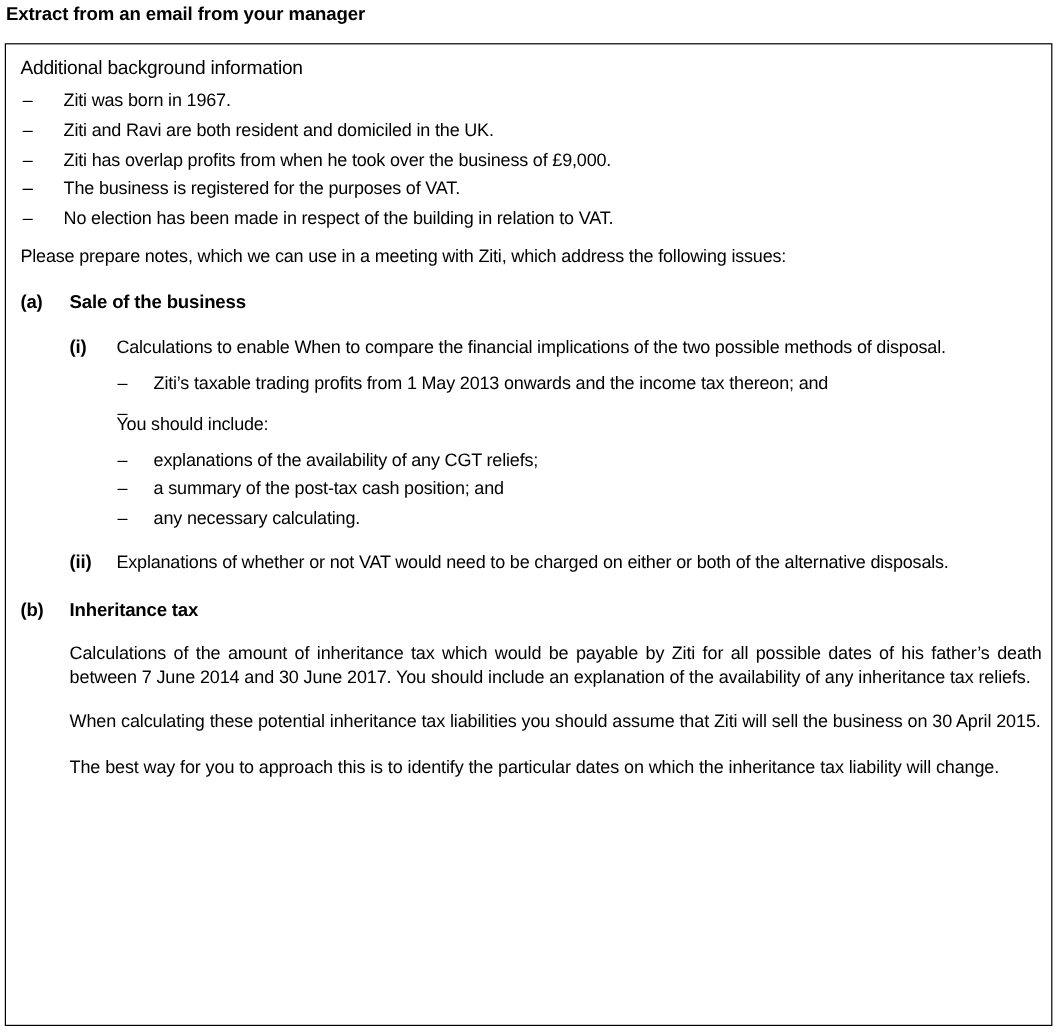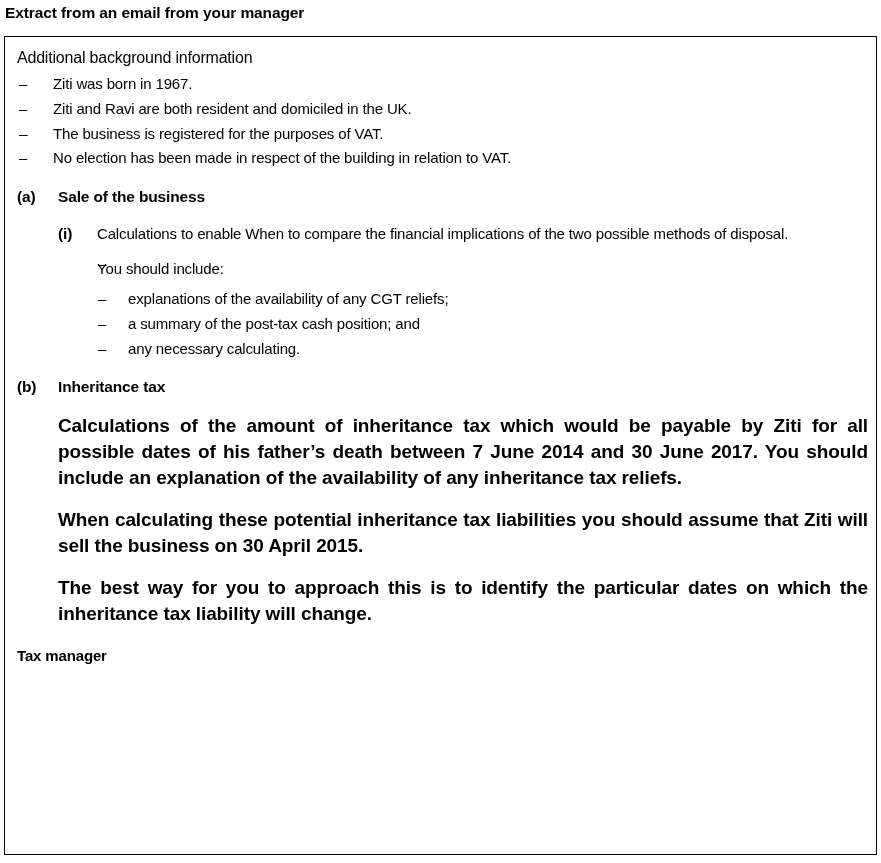--- a/index.html
+++ b/index.html
@@ -135,25 +135,24 @@
     top: 0;
   }
   
   .body-block {
     margin-left: 46px;
     margin-right: 3px;
   }
   .para {
     text-align: justify;
     text-justify: inter-word;
-    font-size: 19px;
+    font-size: 15px;
     letter-spacing: -0.1px;
     line-height: 1.35;
     margin-top: 17px;
-    font-weight: bold;
   }
   .para:first-child {
     margin-top: 17px;
   }
   .signoff {
     margin: 20px 0 0 5px;
     font-size: 15px;
     font-weight: bold;
     letter-spacing: -0.15px;
   }
@@ -173,49 +172,52 @@
       <li>
         <span class="dash">–</span>
         <span>Ziti was born in 1967.</span>
       </li>
       <li>
         <span class="dash">–</span>
         <span>Ziti and Ravi are both resident and domiciled in the UK.</span>
       </li>
       <li>
         <span class="dash">–</span>
+        <span>Ziti has overlap profits from when he took over the business of £9,000.</span>
       </li>
       <li>
         <span class="dash">–</span>
       </li>
       <li>
         <span class="dash">–</span>
         <span>The business is registered for the purposes of VAT.</span>
       </li>
       <li>
         <span class="dash">–</span>
         <span>No election has been made in respect of the building in relation to VAT.</span>
       </li>
     </ul>
 
+    <div class="intro">Please prepare notes, which we can use in a meeting with Ziti, which address the following issues:</div>
 
     <div class="section">
       <div class="section-head">
         <span class="marker">(a)</span>
         <span class="head-text">Sale of the business</span>
       </div>
 
       <div class="roman-item">
         <span class="marker">(i)</span>
         <span class="lead">Calculations to enable When to compare the financial implications of the two possible methods of disposal.</span>
 
 
         <ul class="inner-dash-list">
           <li>
             <span class="dash">–</span>
+            <span>Ziti’s taxable trading profits from 1 May 2013 onwards and the income tax thereon; and</span>
           </li>
           <li>
             <span class="dash">–</span>
           </li>
         </ul>
 
         <div class="sub-lead">You should include:</div>
 
         <ul class="inner-dash-list">
           <li>
@@ -226,31 +228,34 @@
             <span class="dash">–</span>
             <span>a summary of the post-tax cash position; and</span>
           </li>
           <li>
             <span class="dash">–</span>
             <span>any necessary calculating.</span>
           </li>
         </ul>
       </div>
 
+      <div class="roman-item">
+        <span class="marker">(ii)</span>
+        <span class="lead">Explanations of whether or not VAT would need to be charged on either or both of the alternative disposals.</span>
+      </div>
     </div>
 
     <div class="section">
       <div class="section-head">
         <span class="marker">(b)</span>
         <span class="head-text">Inheritance tax</span>
       </div>
 
       <div class="body-block">
         <div class="para">Calculations of the amount of inheritance tax which would be payable by Ziti for all possible dates of his father’s death between 7 June 2014 and 30 June 2017. You should include an explanation of the availability of any inheritance tax reliefs.</div>
         <div class="para">When calculating these potential inheritance tax liabilities you should assume that Ziti will sell the business on 30 April 2015.</div>
         <div class="para">The best way for you to approach this is to identify the particular dates on which the inheritance tax liability will change.</div>
       </div>
     </div>
 
-    <div class="signoff">Tax manager</div>
 
   </div>
 </div>
 
 </body></html>

